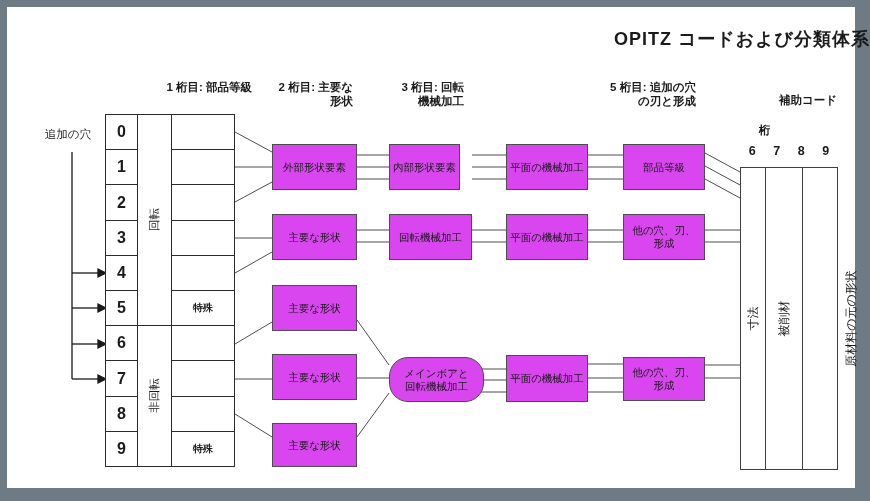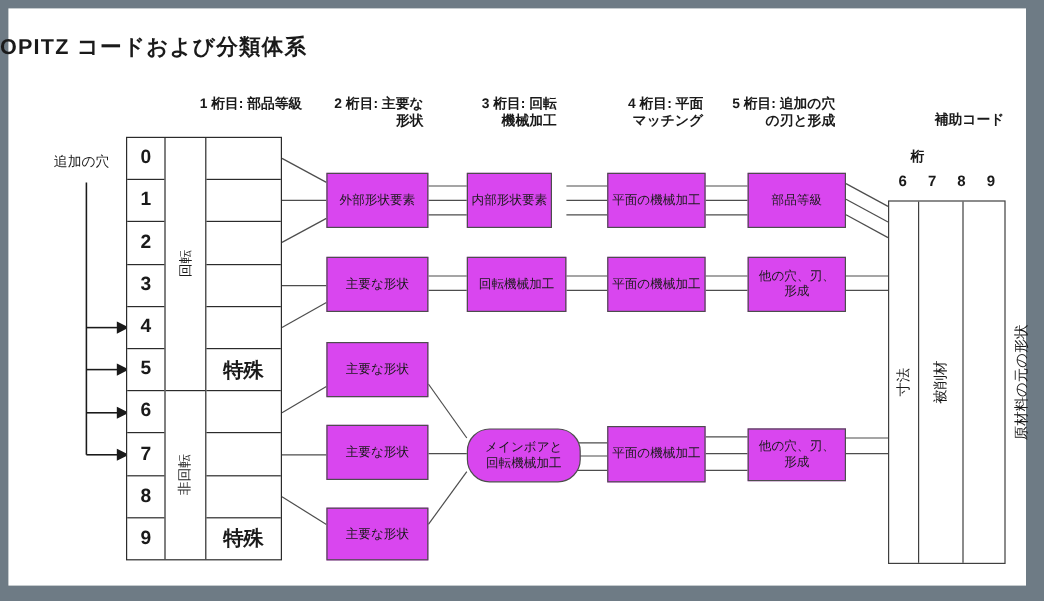--- a/index.html
+++ b/index.html
@@ -1,37 +1,37 @@
 <!DOCTYPE html>
 <html><head>
 <meta charset="utf-8">
 <style>
   html,body{margin:0;padding:0;}
   body{font-family:"Liberation Sans","DejaVu Sans",sans-serif;color:#1a1a1a;}
   .stage{position:relative;width:870px;height:501px;background:#6e7b85;overflow:hidden;}
   .panel{position:absolute;left:7px;top:7px;width:848px;height:481px;background:#ffffff;}
-  .title{position:absolute;left:0;top:27px;width:870px;text-align:left;
+  .title{position:absolute;left:0;top:27px;width:870px;text-align:right;
          font-size:18px;font-weight:bold;letter-spacing:1px;}
   .hdr{position:absolute;top:80px;text-align:right;font-size:11.5px;font-weight:bold;
        line-height:14px;white-space:pre-line;}
   .poslabel{position:absolute;left:34px;top:127px;width:68px;text-align:center;font-size:11.5px;}
   svg.wires{position:absolute;left:0;top:0;z-index:1;}
   
   .lblock{position:absolute;left:105px;top:114px;width:130px;height:353px;
           border:1.5px solid #2b2b2b;display:flex;background:#fff;z-index:2;box-sizing:border-box;}
   .lcol{display:flex;flex-direction:column;border-right:1.5px solid #2b2b2b;box-sizing:border-box;}
   .lcol:last-child{border-right:none;}
   .lcol-digits{width:32px;}
   .lcol-mid{width:34px;}
   .lcol-spec{flex:1;}
   .lcell{flex:1;border-bottom:1.5px solid #2b2b2b;display:flex;align-items:center;
          justify-content:center;box-sizing:border-box;}
   .lcell:last-child{border-bottom:none;}
   .digit{font-size:16px;font-weight:bold;}
-  .spec{font-size:17px;font-weight:bold;}
+  .spec{font-size:10px;font-weight:bold;}
   .midcell-rot{flex:0 0 60%;}
   .midcell-non{flex:0 0 40%;}
   .vtext{transform:rotate(-90deg);white-space:nowrap;font-size:11.5px;}
   
   .fbox{position:absolute;border:1px solid #4d4d4d;background:#d946ef;display:flex;
         align-items:center;justify-content:center;text-align:center;font-size:10.5px;
         line-height:13px;white-space:pre-line;z-index:2;box-sizing:border-box;}
   
   .auxword{position:absolute;left:740px;top:123px;width:49px;text-align:center;
            font-size:11.5px;font-weight:bold;}
@@ -109,22 +109,20 @@
         <path d="M705 378 H740"></path>
     </g>
   </svg>
 
   <div class="title">OPITZ コードおよび分類体系</div>
   <div class="hdr" style="left:92px;width:160px;">1 桁目: 部品等級</div>
   <div class="hdr" style="left:253px;width:100px;">2 桁目: 主要な
 形状</div>
   <div class="hdr" style="left:364px;width:100px;">3 桁目: 回転
 機械加工</div>
-  <div class="hdr" style="left:486px;width:100px;">4 桁目: 平面
-マッチング</div>
   <div class="hdr" style="left:576px;width:120px;">5 桁目: 追加の穴
 の刃と形成</div>
   <div class="hdr" style="left:717px;width:120px;margin-top:13px;">補助コード</div>
   <div class="poslabel">追加の穴</div>
 
   <div class="lblock">
     <div class="lcol lcol-digits">
       <div class="lcell digit">0</div>
       <div class="lcell digit">1</div>
       <div class="lcell digit">2</div>

